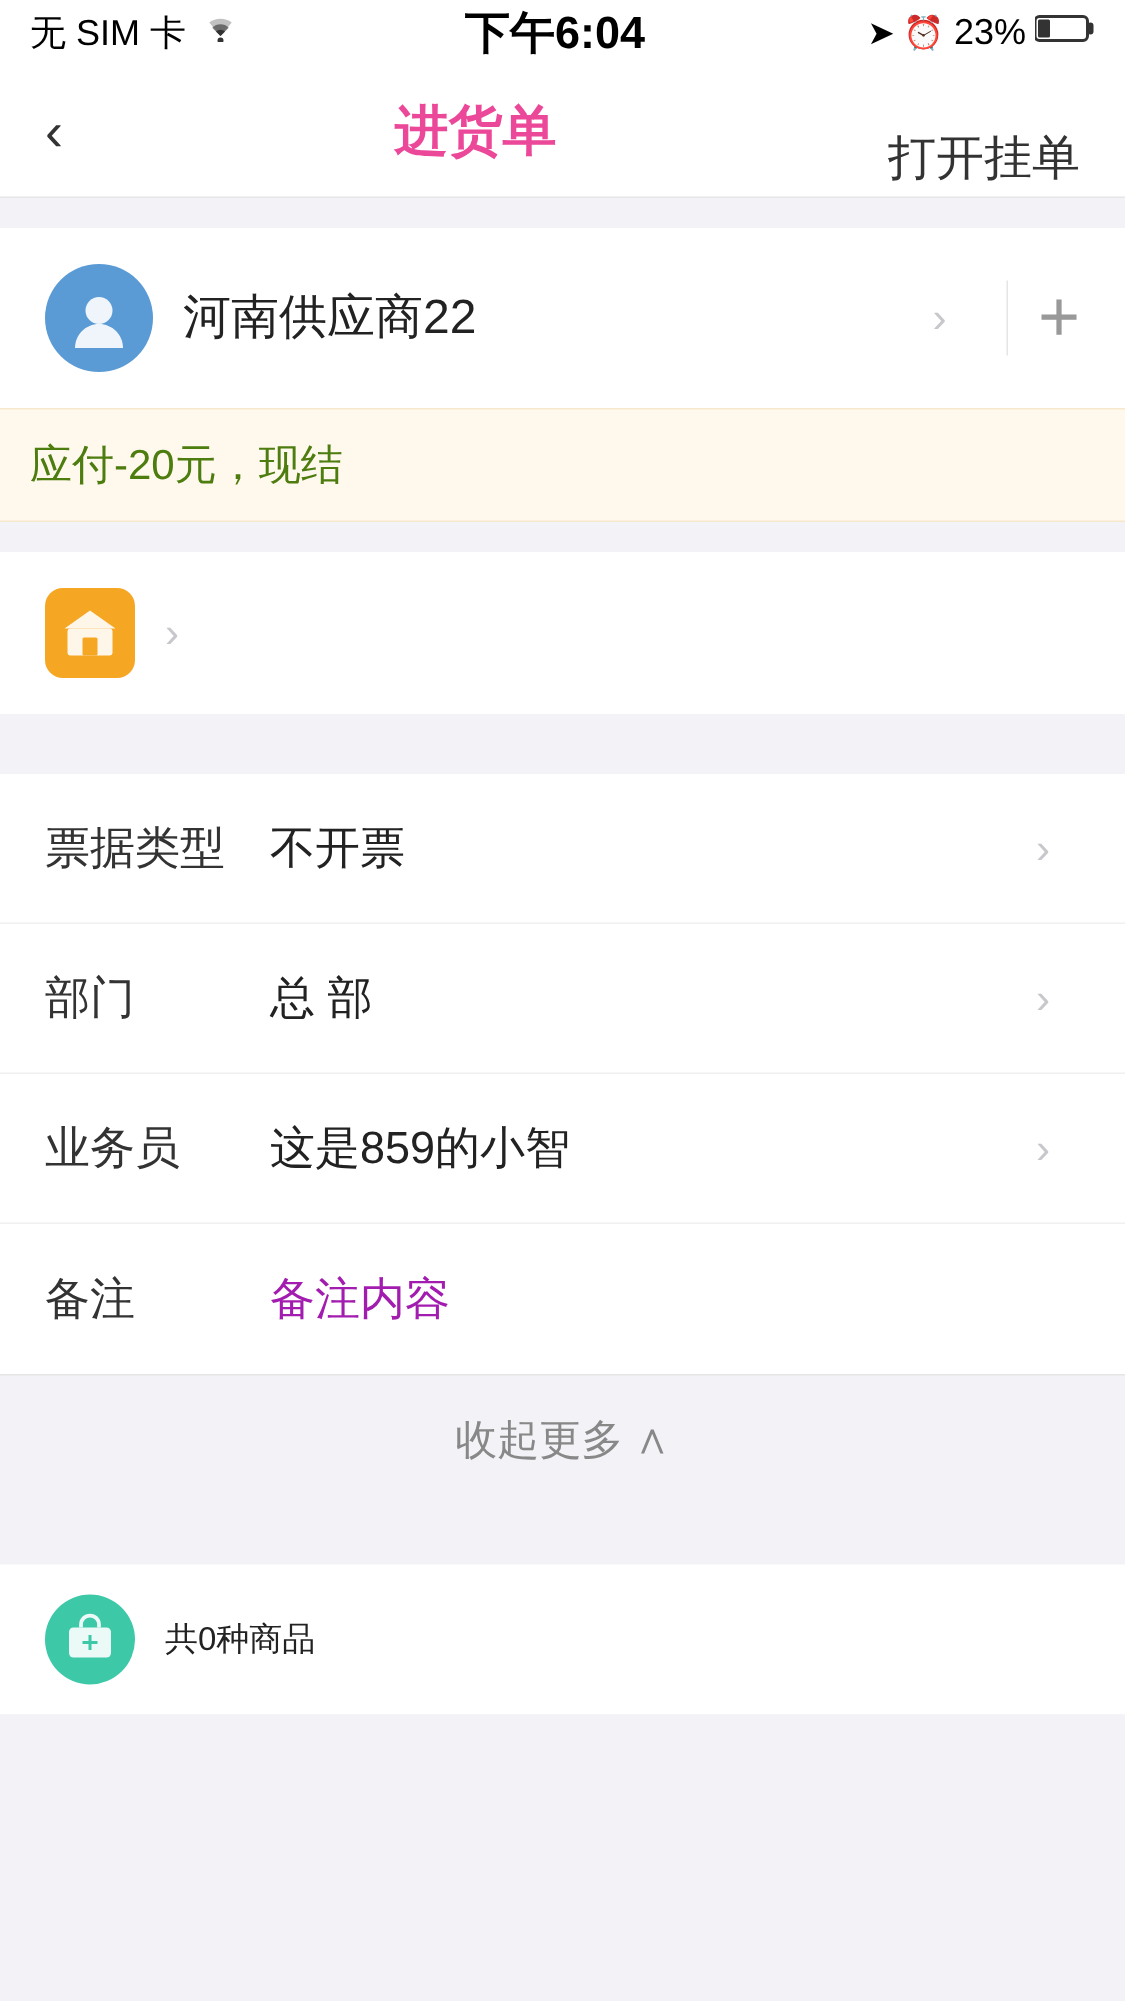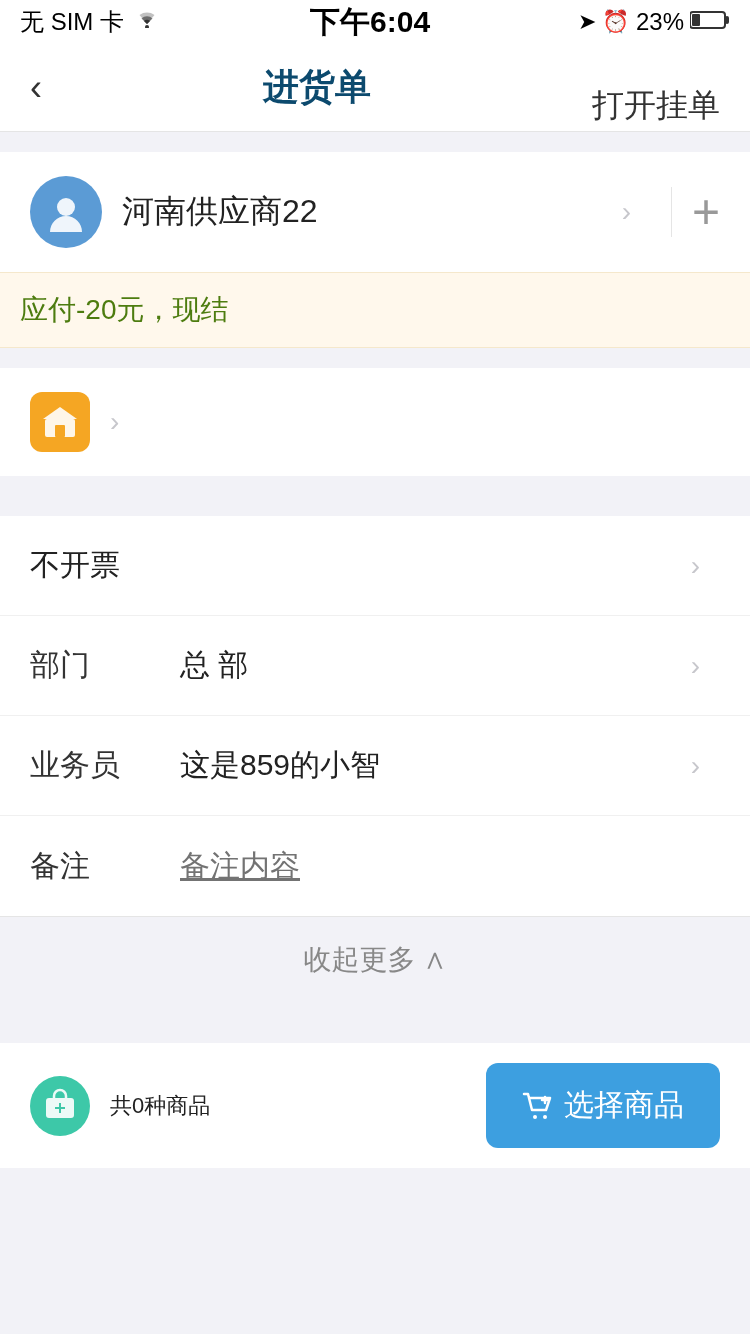--- a/index.html
+++ b/index.html
@@ -37,21 +37,21 @@
       border-bottom: 1px solid #e5e5e5;
     }
     .nav-back {
       font-size: 36px;
       color: #333;
       cursor: pointer;
     }
     .nav-title {
       font-size: 36px;
       font-weight: 600;
-      color: #0c4a6e;
+      color: #ec4899;
     }
     .nav-action {
       font-size: 32px;
       color: #333;
       cursor: pointer;
       margin-top: 36px;
     }
 
     
     .section-gap {
@@ -161,22 +161,21 @@
       color: #333;
       width: 150px;
       flex-shrink: 0;
     }
     .form-value {
       flex: 1;
       font-size: 30px;
       color: #222;
     }
     .form-value.placeholder {
-      color: #737373;
-      text-decoration: underline;
+      color: #a21caf;
     }
 
     
     .collapse-bar {
       background: #f2f2f7;
       text-align: center;
       padding: 24px;
       font-size: 28px;
       color: #888;
       border-top: 1px solid #e5e5e5;
@@ -295,20 +294,21 @@
     </div>
     <span class="chevron-right">›</span>
   </div>
 </div>
 
 <div class="section-gap"></div>
 
 <div class="form-section">
 
   <div class="form-row">
+    <span class="form-label">票据类型</span>
     <span class="form-value">不开票</span>
     <span class="chevron-right">›</span>
   </div>
 
   <div class="form-row">
     <span class="form-label">部门</span>
     <span class="form-value">总 部</span>
     <span class="chevron-right">›</span>
   </div>
 
@@ -334,25 +334,15 @@
 <div class="bottom-bar">
   <div class="product-icon">
     <svg width="36" height="36" viewBox="0 0 36 36">
       <rect x="4" y="10" width="28" height="20" rx="3" fill="#fff" opacity="0.9"></rect>
       <path d="M12 10V8a6 6 0 0 1 12 0v2" fill="none" stroke="#fff" stroke-width="2.5" opacity="0.9"></path>
       <line x1="13" y1="20" x2="23" y2="20" stroke="#3dc8a8" stroke-width="2"></line>
       <line x1="18" y1="15" x2="18" y2="25" stroke="#3dc8a8" stroke-width="2"></line>
     </svg>
   </div>
   <span class="product-count">共0种商品</span>
-  <div class="select-btn">
-    <svg width="32" height="28" viewBox="0 0 32 28">
-      <path d="M2 2h4l4 16h14l4-12H8" fill="none" stroke="#fff" stroke-width="2.5" stroke-linecap="round" stroke-linejoin="round"></path>
-      <circle cx="13" cy="25" r="2" fill="#fff"></circle>
-      <circle cx="23" cy="25" r="2" fill="#fff"></circle>
-      <line x1="20" y1="8" x2="26" y2="8" stroke="#fff" stroke-width="2.5" stroke-linecap="round"></line>
-      <line x1="23" y1="5" x2="23" y2="11" stroke="#fff" stroke-width="2.5" stroke-linecap="round"></line>
-    </svg>
-    <span>选择商品</span>
-  </div>
 </div>
 
 <div class="gray-bg"></div>
 
 </body></html>

